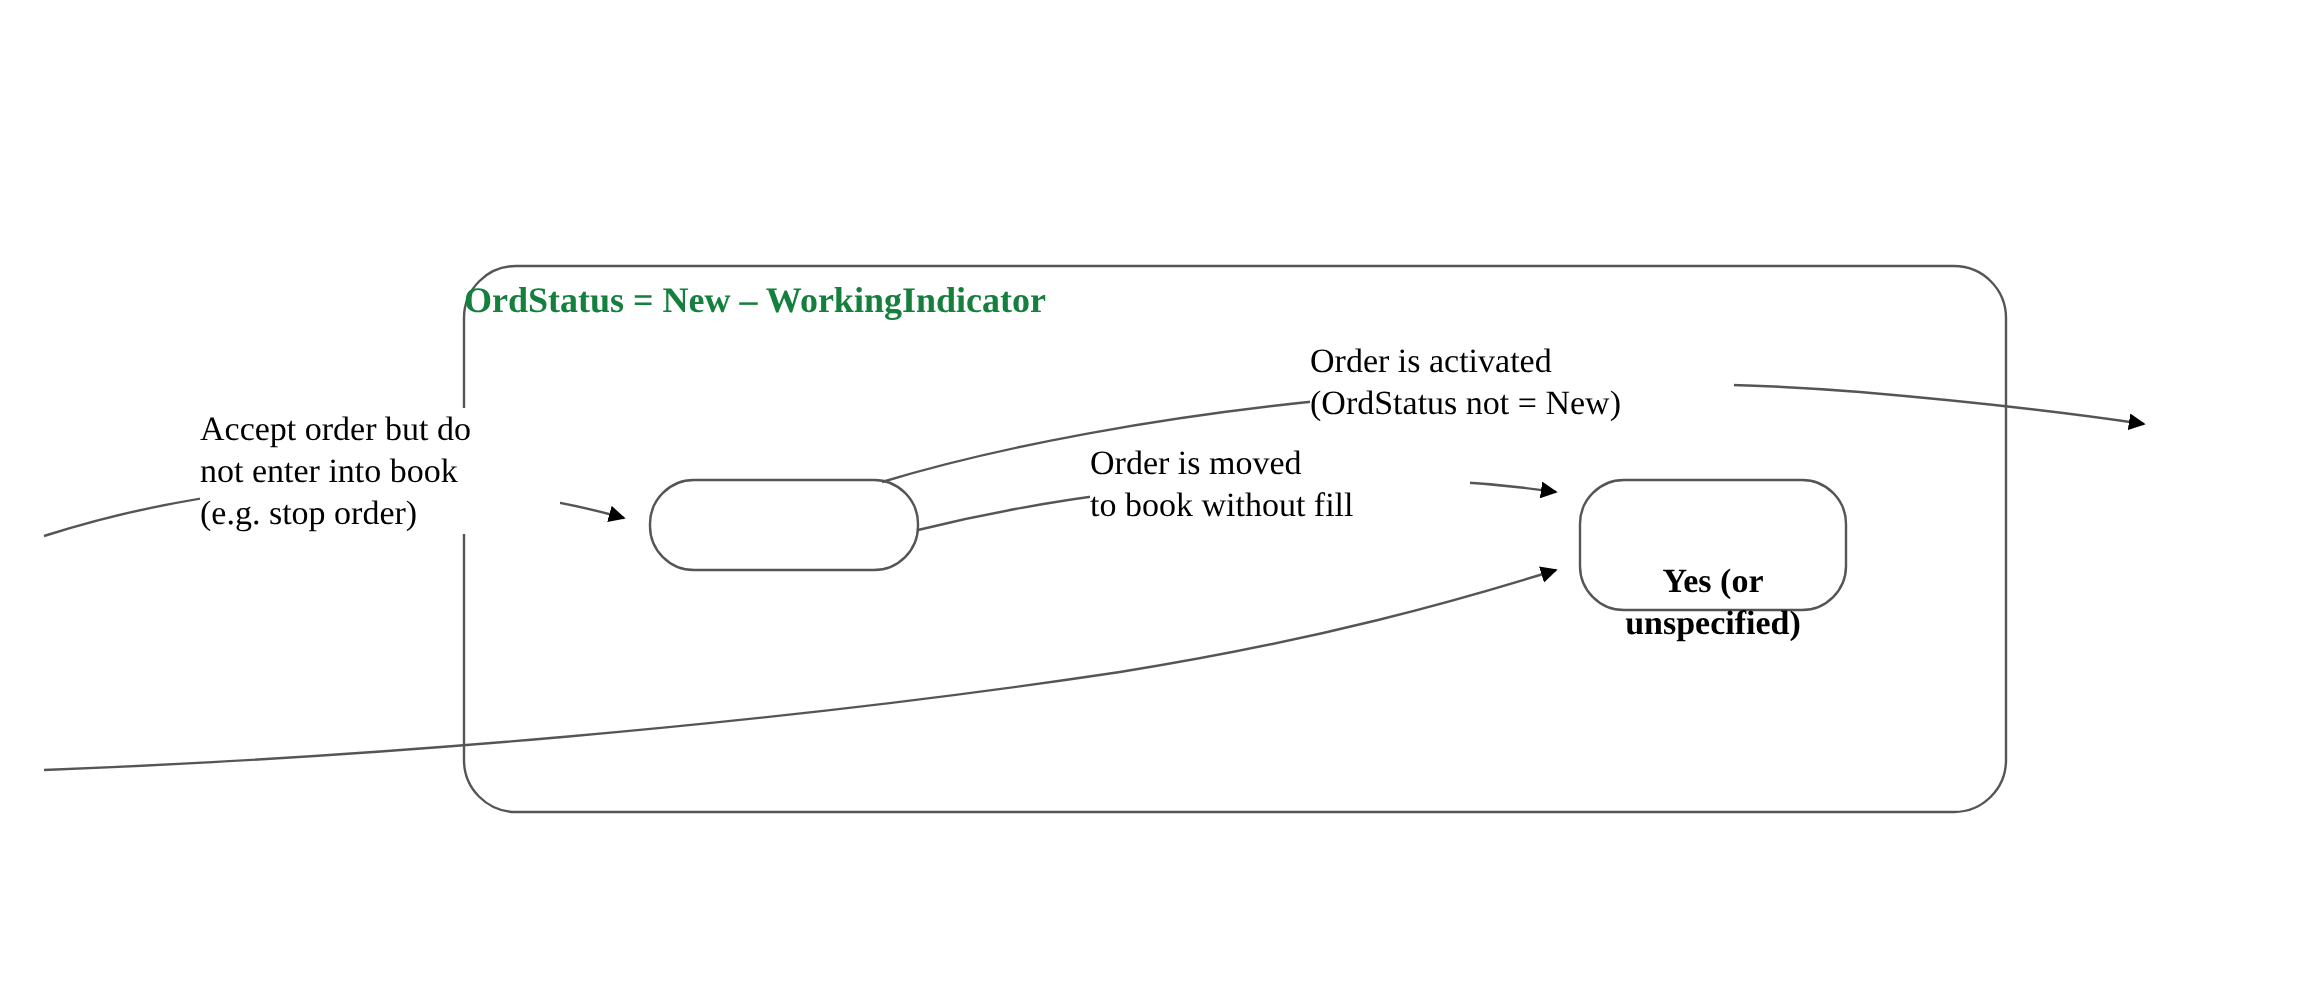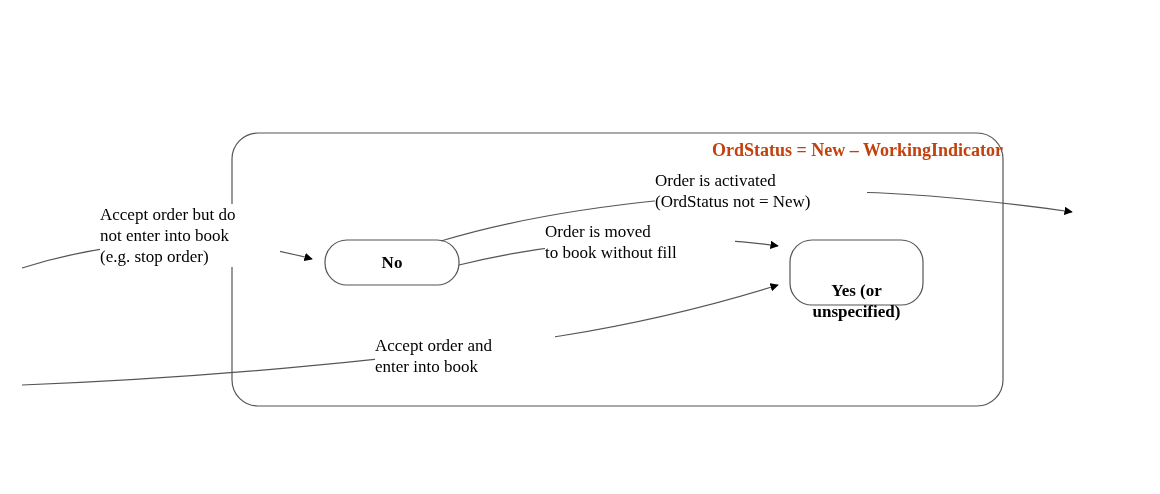--- a/index.html
+++ b/index.html
@@ -39,25 +39,25 @@
     font-weight: bold;
     font-size: 17px;
     line-height: 21px;
     white-space: pre;
   }
   #container-title {
     position: absolute;
     left: 232px;
     top: 140px;
     width: 771px;
-    text-align: right;
+    text-align: left;
     font-family: "Liberation Serif", "DejaVu Serif", serif;
     font-weight: bold;
     font-size: 18px;
-    color: #c2410c;
+    color: #15803d;
     white-space: pre;
   }
   
   #label-accept-no    { left: 100px;  top: 204px; width: 180px; }
   #label-activated    { left: 655px;  top: 170px; width: 212px; }
   #label-moved        { left: 545px;  top: 221px; width: 190px; }
   #label-accept-book  { left: 375px;  top: 335px; width: 180px; }
   #state-no-text      { left: 325px;  top: 252px; width: 134px; }
   #state-yes-text     { left: 790px;  top: 250px; width: 133px; margin-top: 30px; }
 </style>
@@ -83,31 +83,28 @@
 
     <path d="M 459 265 C 560 240 680 232 778 246" fill="none" stroke="#555555" stroke-width="1.2" marker-end="url(#arrow)"></path>
 
     <path d="M 441 241 C 560 205 760 182 930 196 C 1000 202 1045 208 1072 212" fill="none" stroke="#555555" stroke-width="1.2" marker-end="url(#arrow)"></path>
 
     <path d="M 22 385 C 180 379 380 363 560 336 C 660 320 730 300 778 285" fill="none" stroke="#555555" stroke-width="1.2" marker-end="url(#arrow)"></path>
   </svg>
 
   <div id="container-title">OrdStatus = New – WorkingIndicator</div>
 
-  <div id="state-no-text" class="state-text">No</div>
 
   <div id="state-yes-text" class="state-text">Yes (or
 unspecified)</div>
 
   <div id="label-accept-no" class="lbl">Accept order but do
 not enter into book
 (e.g. stop order)</div>
 
   <div id="label-moved" class="lbl">Order is moved
 to book without fill</div>
 
   <div id="label-activated" class="lbl">Order is activated
 (OrdStatus not = New)</div>
 
-  <div id="label-accept-book" class="lbl">Accept order and
-enter into book</div>
 
 </div>
 
 </body></html>

